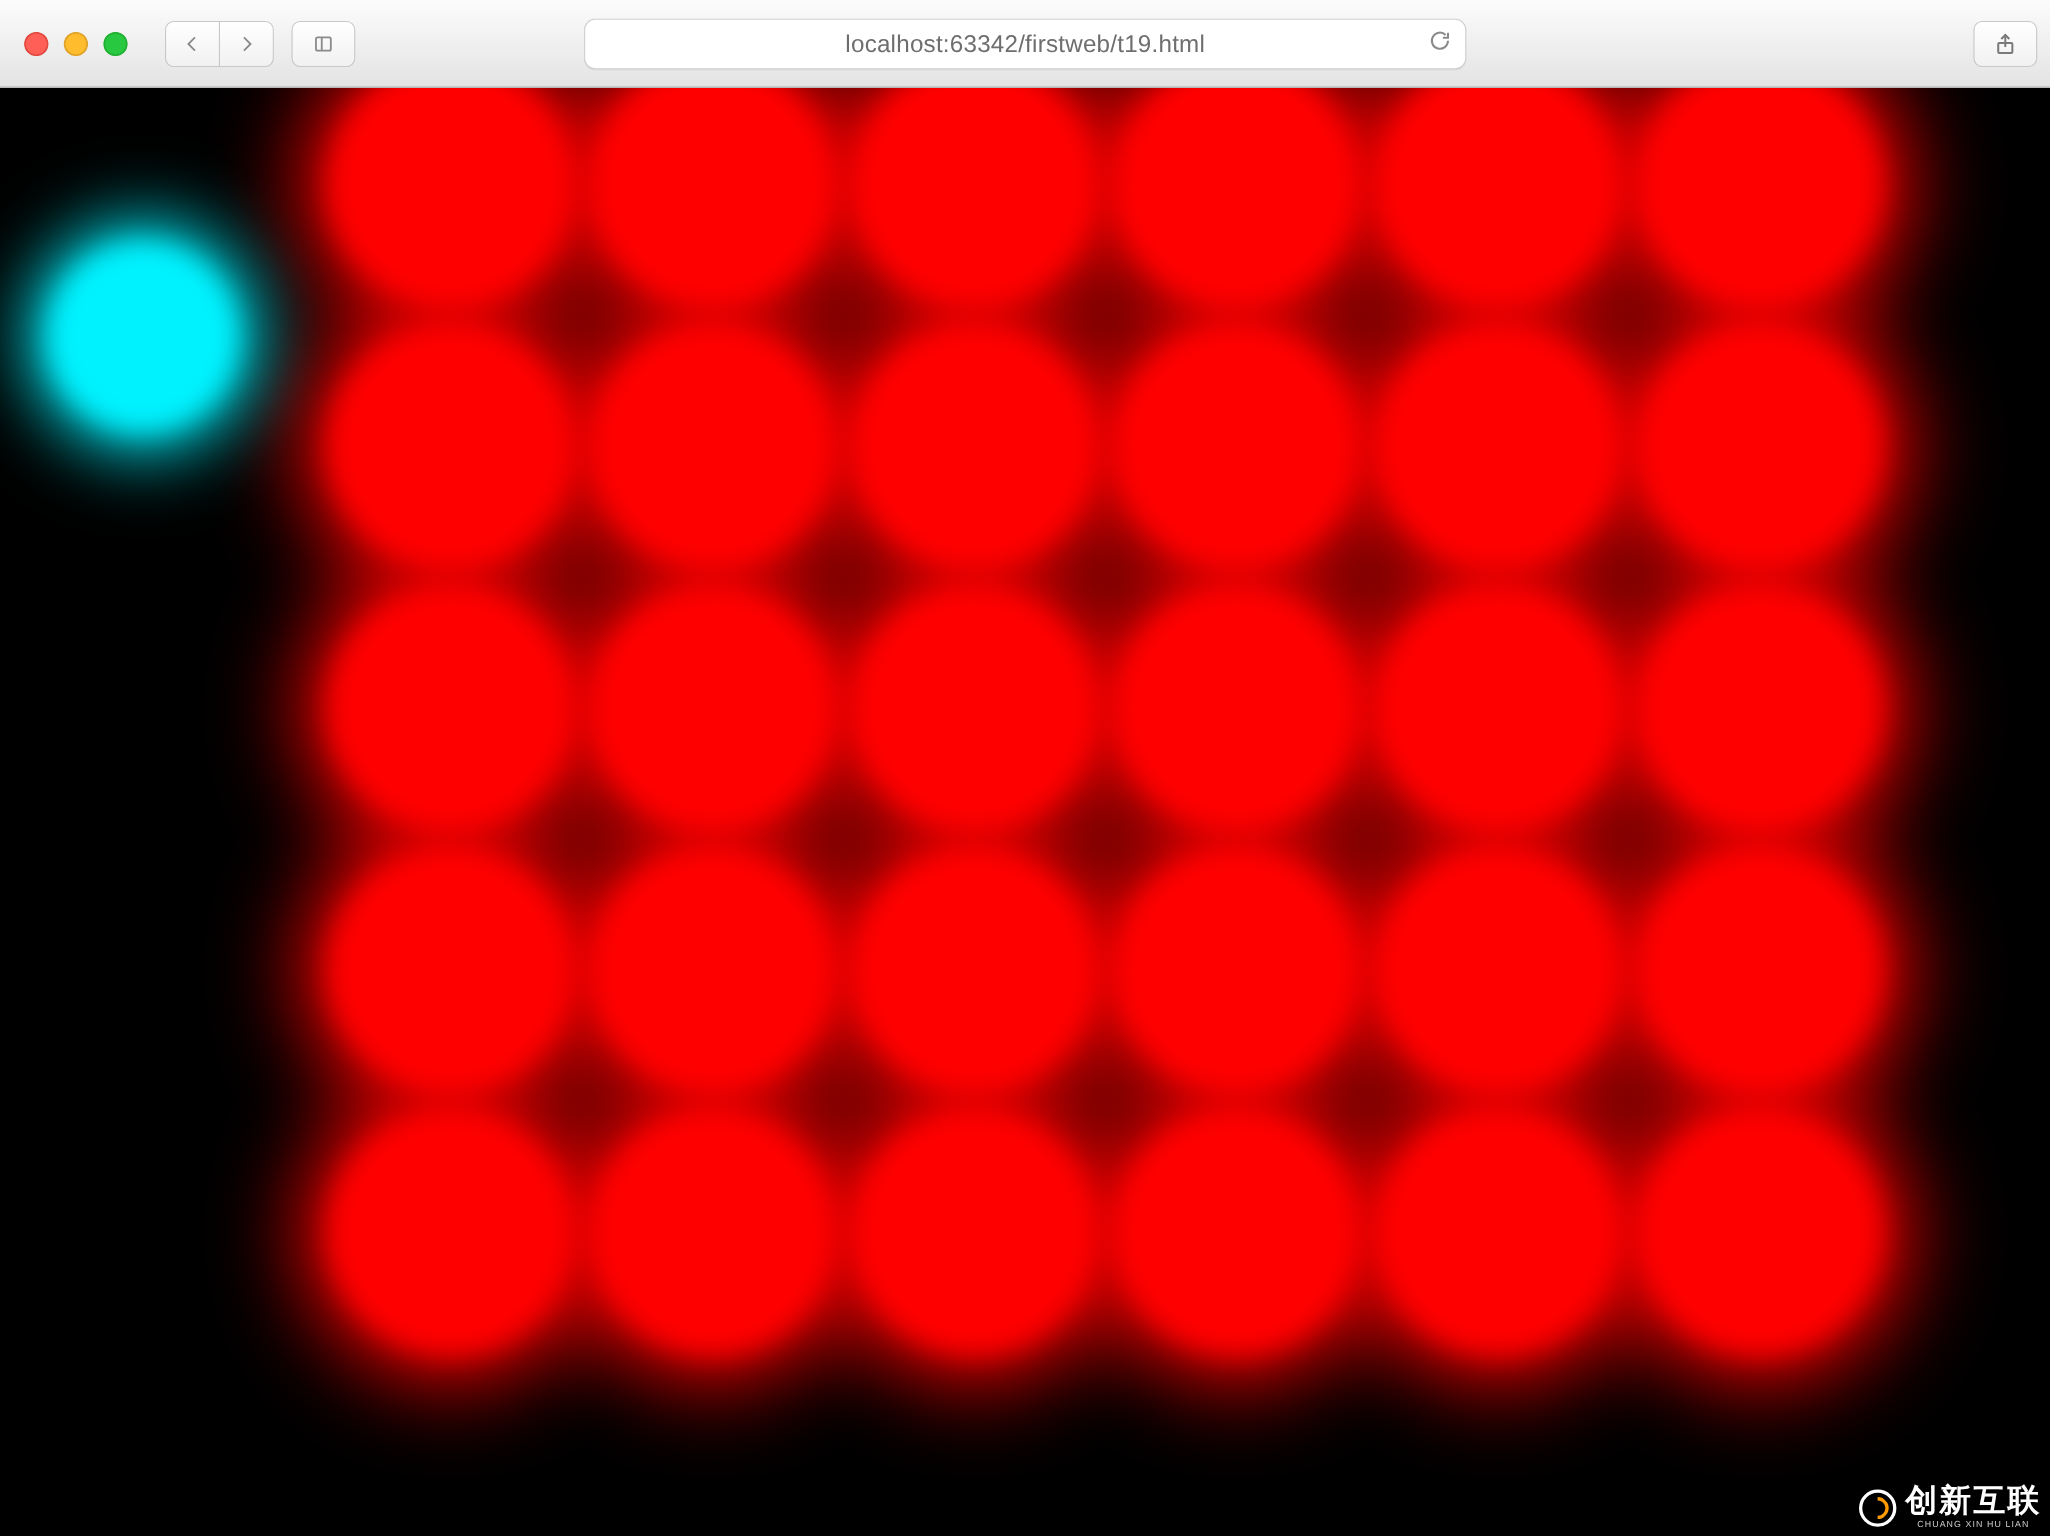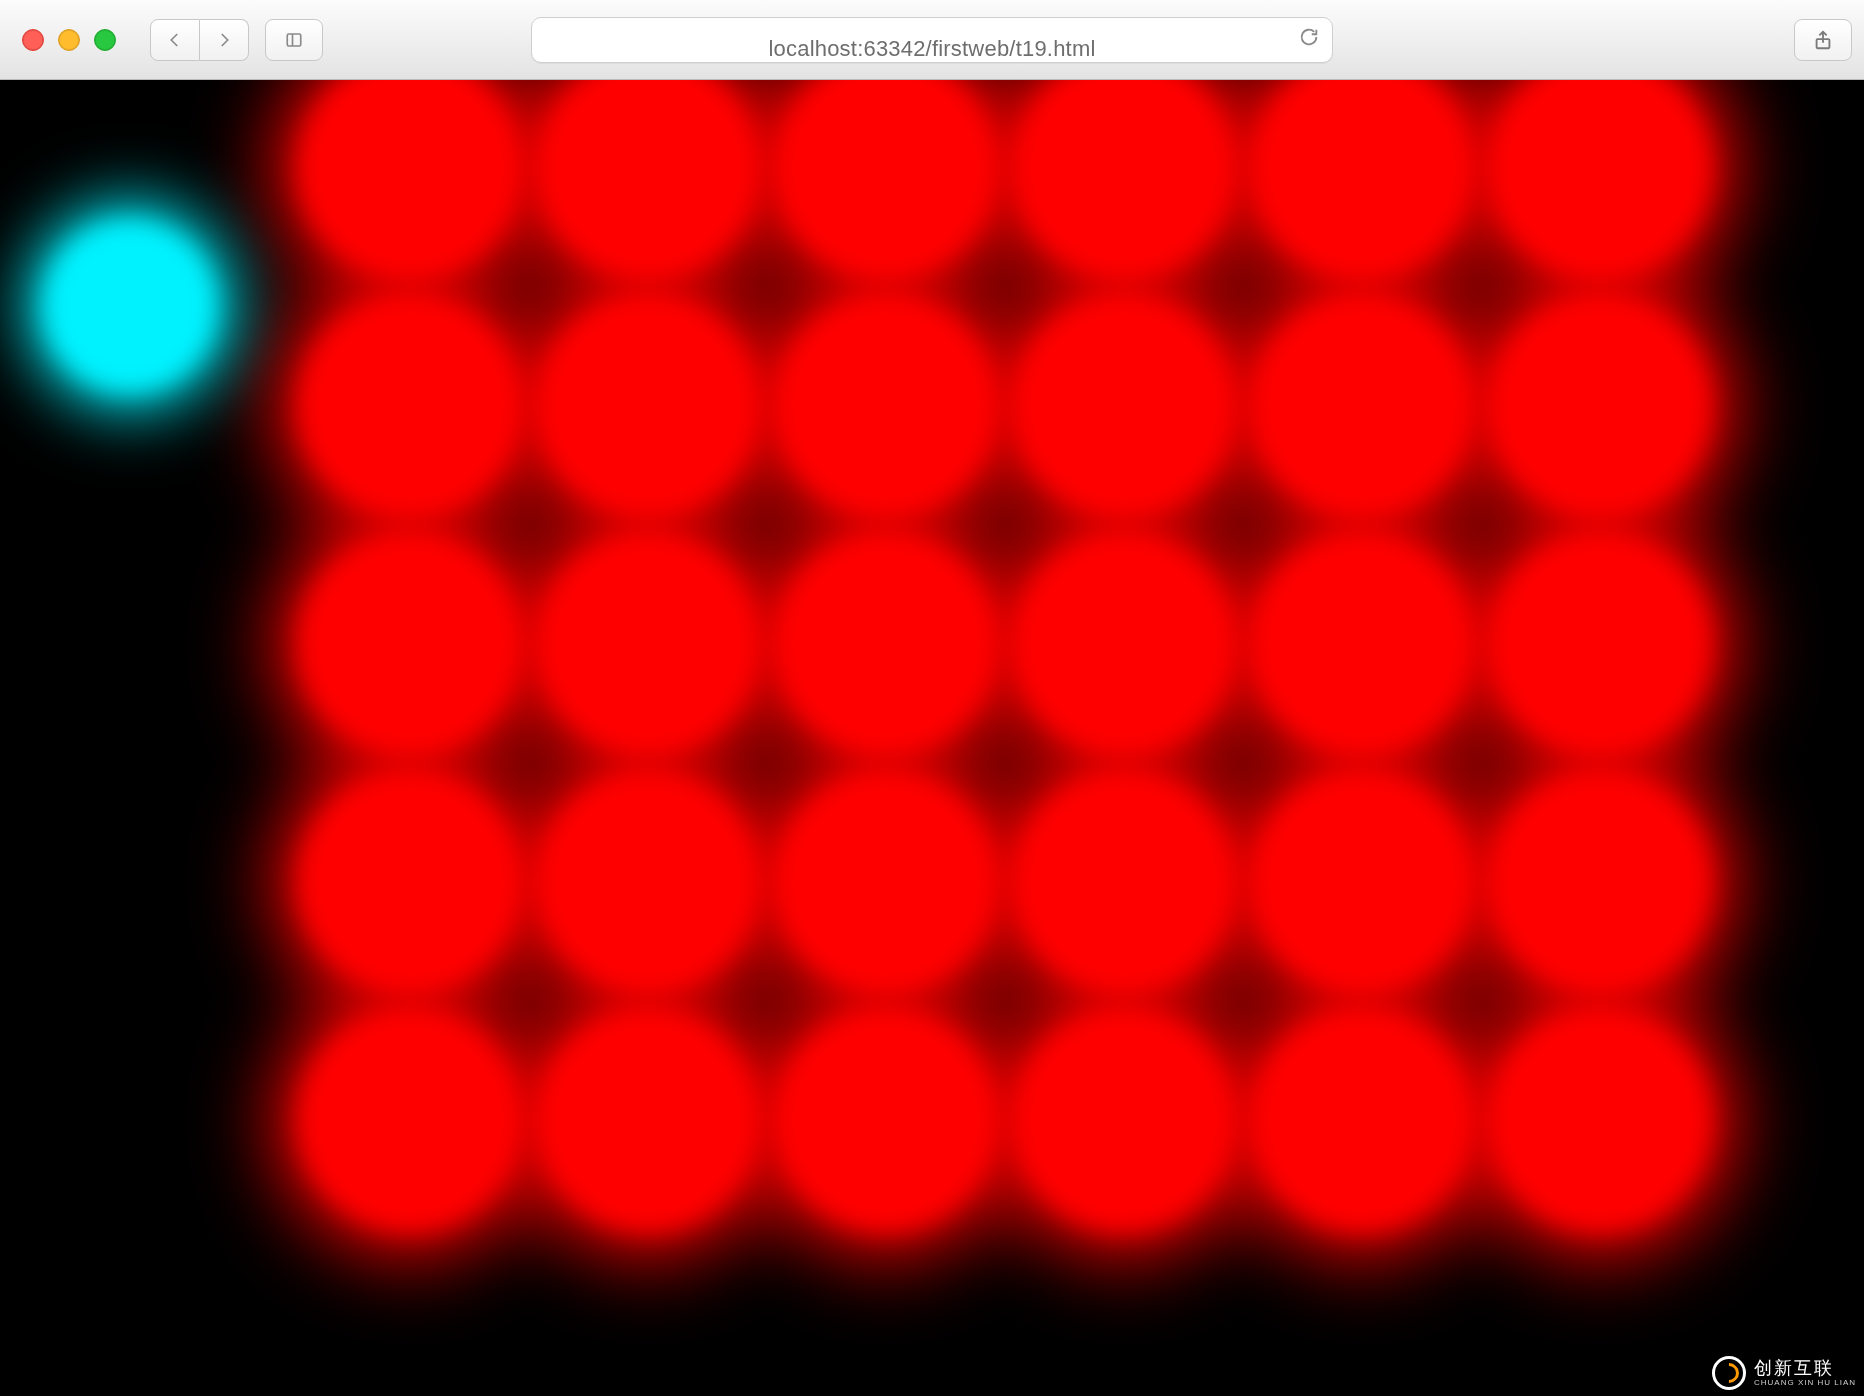--- a/index.html
+++ b/index.html
@@ -72,21 +72,21 @@
     flex: 0 0 auto;
     position: absolute;
     left: 50%;
     transform: translateX(-50%);
     width: 800px;
     height: 44px;
     background: #ffffff;
     border: 1px solid #cfcfcf;
     border-radius: 10px;
     display: flex;
-    align-items: flex-end;
+    align-items: center;
     justify-content: center;
     color: #6e6e6e;
     font-size: 22px;
     letter-spacing: .2px;
     box-shadow: 0 1px 0 rgba(0,0,0,.05);
   }
   .addrbox .reload {
     position: absolute;
     right: 12px;
     top: 50%;
@@ -142,22 +142,22 @@
     border:3px solid #ff9a00;
     border-left-color:transparent;
     border-bottom-color:transparent;
     border-radius:50%;
     transform:rotate(45deg);
   }
   .watermark .txt {
     display:flex; flex-direction:column; line-height:1;
   }
   .watermark .name{
-    font-size:18px;
-    font-weight:400;
+    font-size:29px;
+    font-weight:700;
     letter-spacing:2px;
   }
   .watermark .sub{
     font-size:8px;
     letter-spacing:1px;
     color:#cfcfcf;
     margin-top:2px;
     text-align:center;
   }
 </style>

